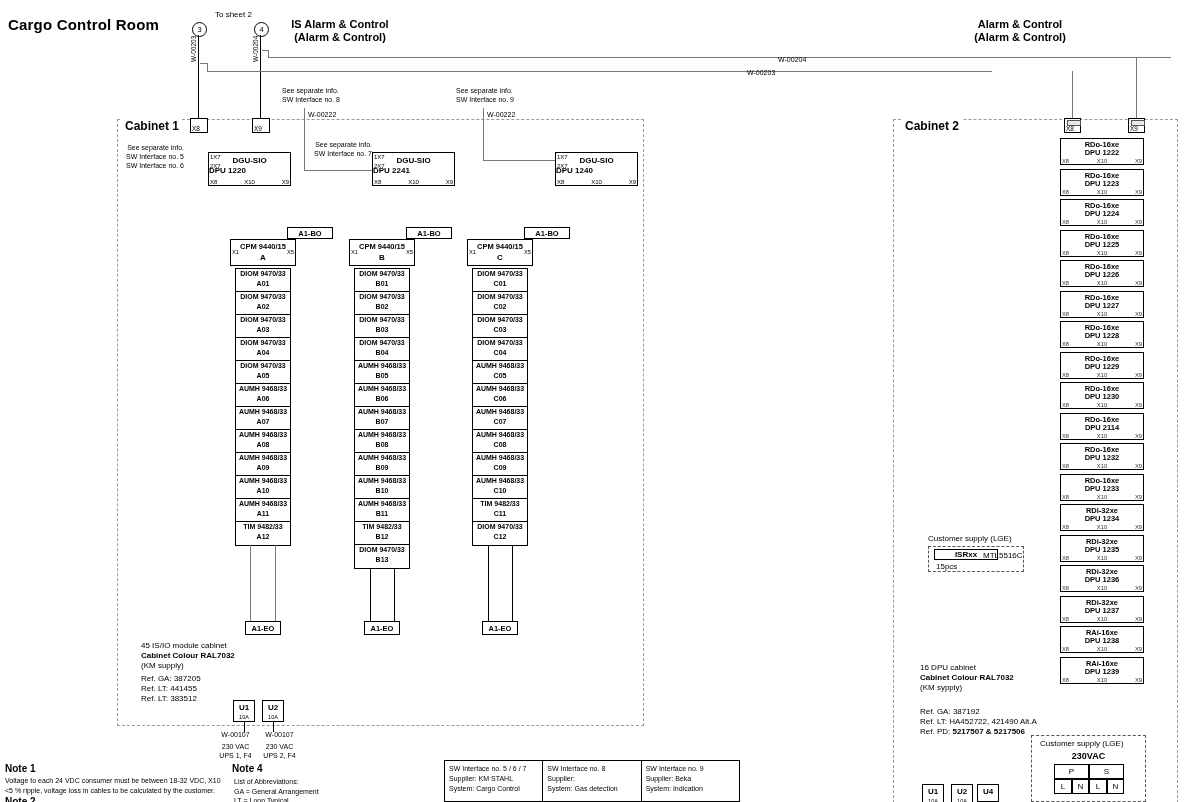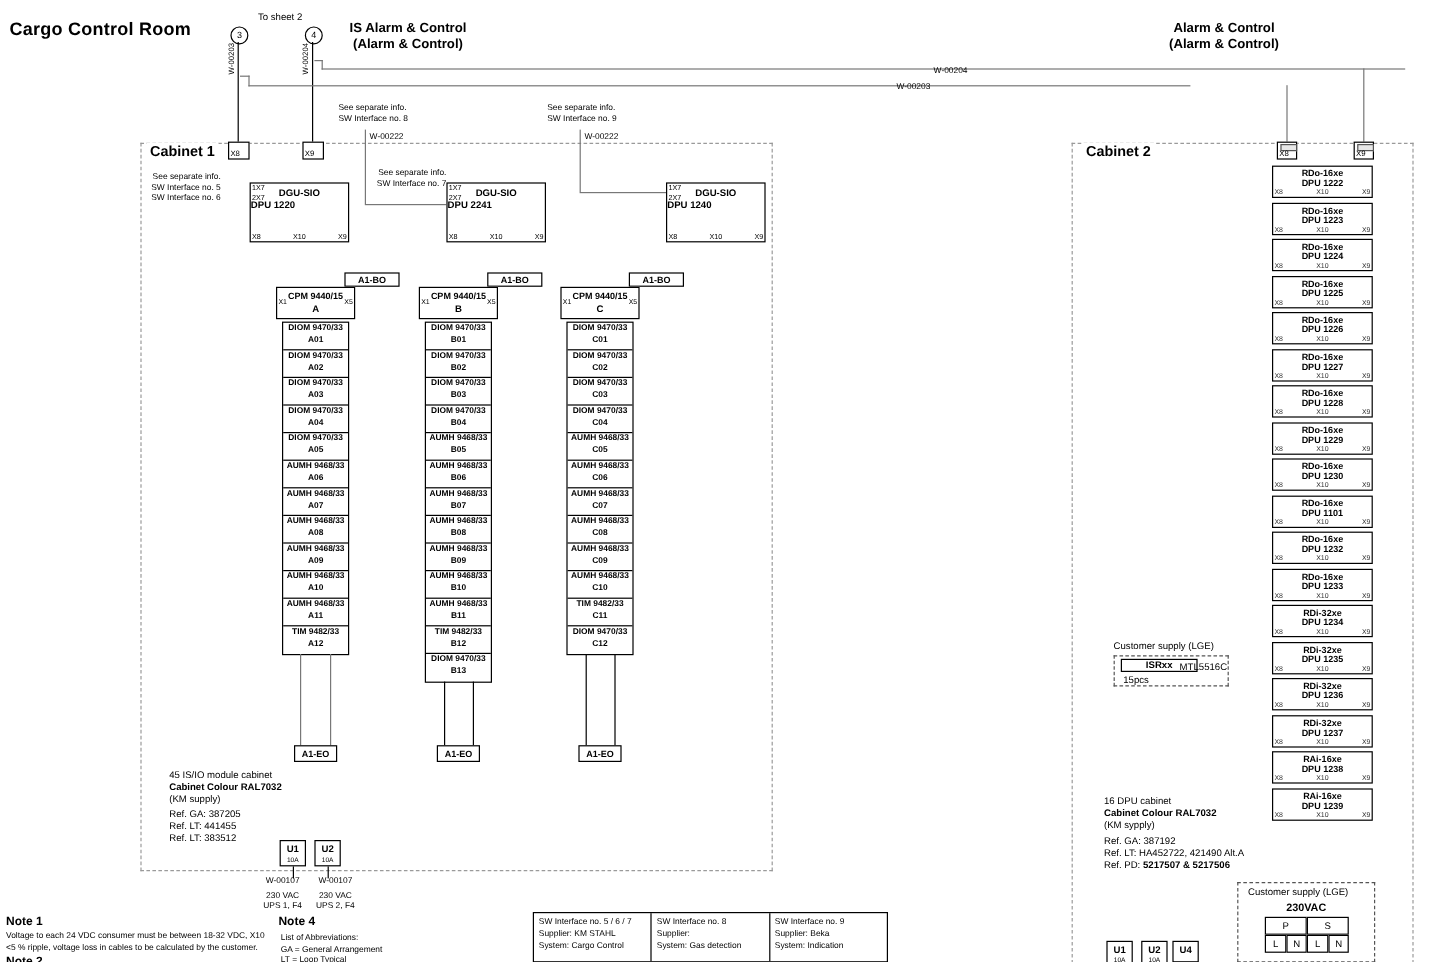--- a/index.html
+++ b/index.html
@@ -39,21 +39,21 @@
   .conn2 .lbl{position:absolute;left:1px;bottom:0px;font-size:6.5px;line-height:7px;}
 
   
   .circ{
     position:absolute;width:13px;height:13px;border:1.1px solid #000;border-radius:50%;
     background:#fff;font-size:7.5px;display:flex;align-items:center;justify-content:center;
   }
 
   
   .dgu{
-    position:absolute;width:83px;height:50px;border:1.3px solid #000;background:#fff;
+    position:absolute;width:83px;height:34px;border:1.3px solid #000;background:#fff;
     box-sizing:border-box;
     padding-left:32px;
   }
   .dgu .t1{position:absolute;left:0;right:0;top:3px;text-align:center;font-size:8px;font-weight:bold;}
   .dgu .t2{position:absolute;left:0;right:0;top:13px;text-align:left;font-size:8px;font-weight:bold;}
   .dgu .p1x7{position:absolute;left:1px;top:1px;font-size:6px;}
   .dgu .p2x7{position:absolute;left:1px;top:10px;font-size:6px;}
   .dgu .px8{position:absolute;left:1px;bottom:0px;font-size:6px;}
   .dgu .px10{position:absolute;left:0;right:0;bottom:0px;text-align:center;font-size:6px;}
   .dgu .px9{position:absolute;right:1px;bottom:0px;font-size:6px;}
@@ -513,21 +513,21 @@
     </div>
     <div class="dpu" style="left: 0px; top: 244px;">
       <span class="d1">RDo-16xe</span>
       <span class="d2">DPU 1230</span>
       <span class="px8">X8</span>
       <span class="px10">X10</span>
       <span class="px9">X9</span>
     </div>
     <div class="dpu" style="left: 0px; top: 274.5px;">
       <span class="d1">RDo-16xe</span>
-      <span class="d2">DPU 1101</span>
+      <span class="d2">DPU 2114</span>
       <span class="px8">X8</span>
       <span class="px10">X10</span>
       <span class="px9">X9</span>
     </div>
     <div class="dpu" style="left: 0px; top: 305px;">
       <span class="d1">RDo-16xe</span>
       <span class="d2">DPU 1232</span>
       <span class="px8">X8</span>
       <span class="px10">X10</span>
       <span class="px9">X9</span>
@@ -586,21 +586,21 @@
 <div class="abs sm8" style="left:928px;top:534px;">Customer supply (LGE)</div>
 <div class="custbox" style="left:928px;top:546px;width:96px;height:26px;"></div>
 <div class="isr" style="left:934px;top:549px;width:64px;height:11px;">ISRxx</div>
 <div class="abs sm8" style="left:983px;top:551px;">MTL5516C</div>
 <div class="abs sm8" style="left:936px;top:562px;">15pcs</div>
 
 <div class="abs sm8" style="left:920px;top:663px;">
   <div>16 DPU cabinet</div>
   <div style="font-weight:bold;">Cabinet Colour RAL7032</div>
   <div>(KM sypply)</div>
-  <div style="margin-top:3px;">Ref. GA: 387192</div>
+  <div style="margin-top:14px;">Ref. GA: 387192</div>
   <div>Ref. LT: HA452722, 421490 Alt.A</div>
   <div>
     <span>Ref. PD:</span>
     <span style="font-weight:bold;">5217507 &amp; 5217506</span>
   </div>
 </div>
 
 <div class="fuse" style="left:922px;top:784px;">
   <span class="fn">U1</span>
   <span class="fa">10A</span>

